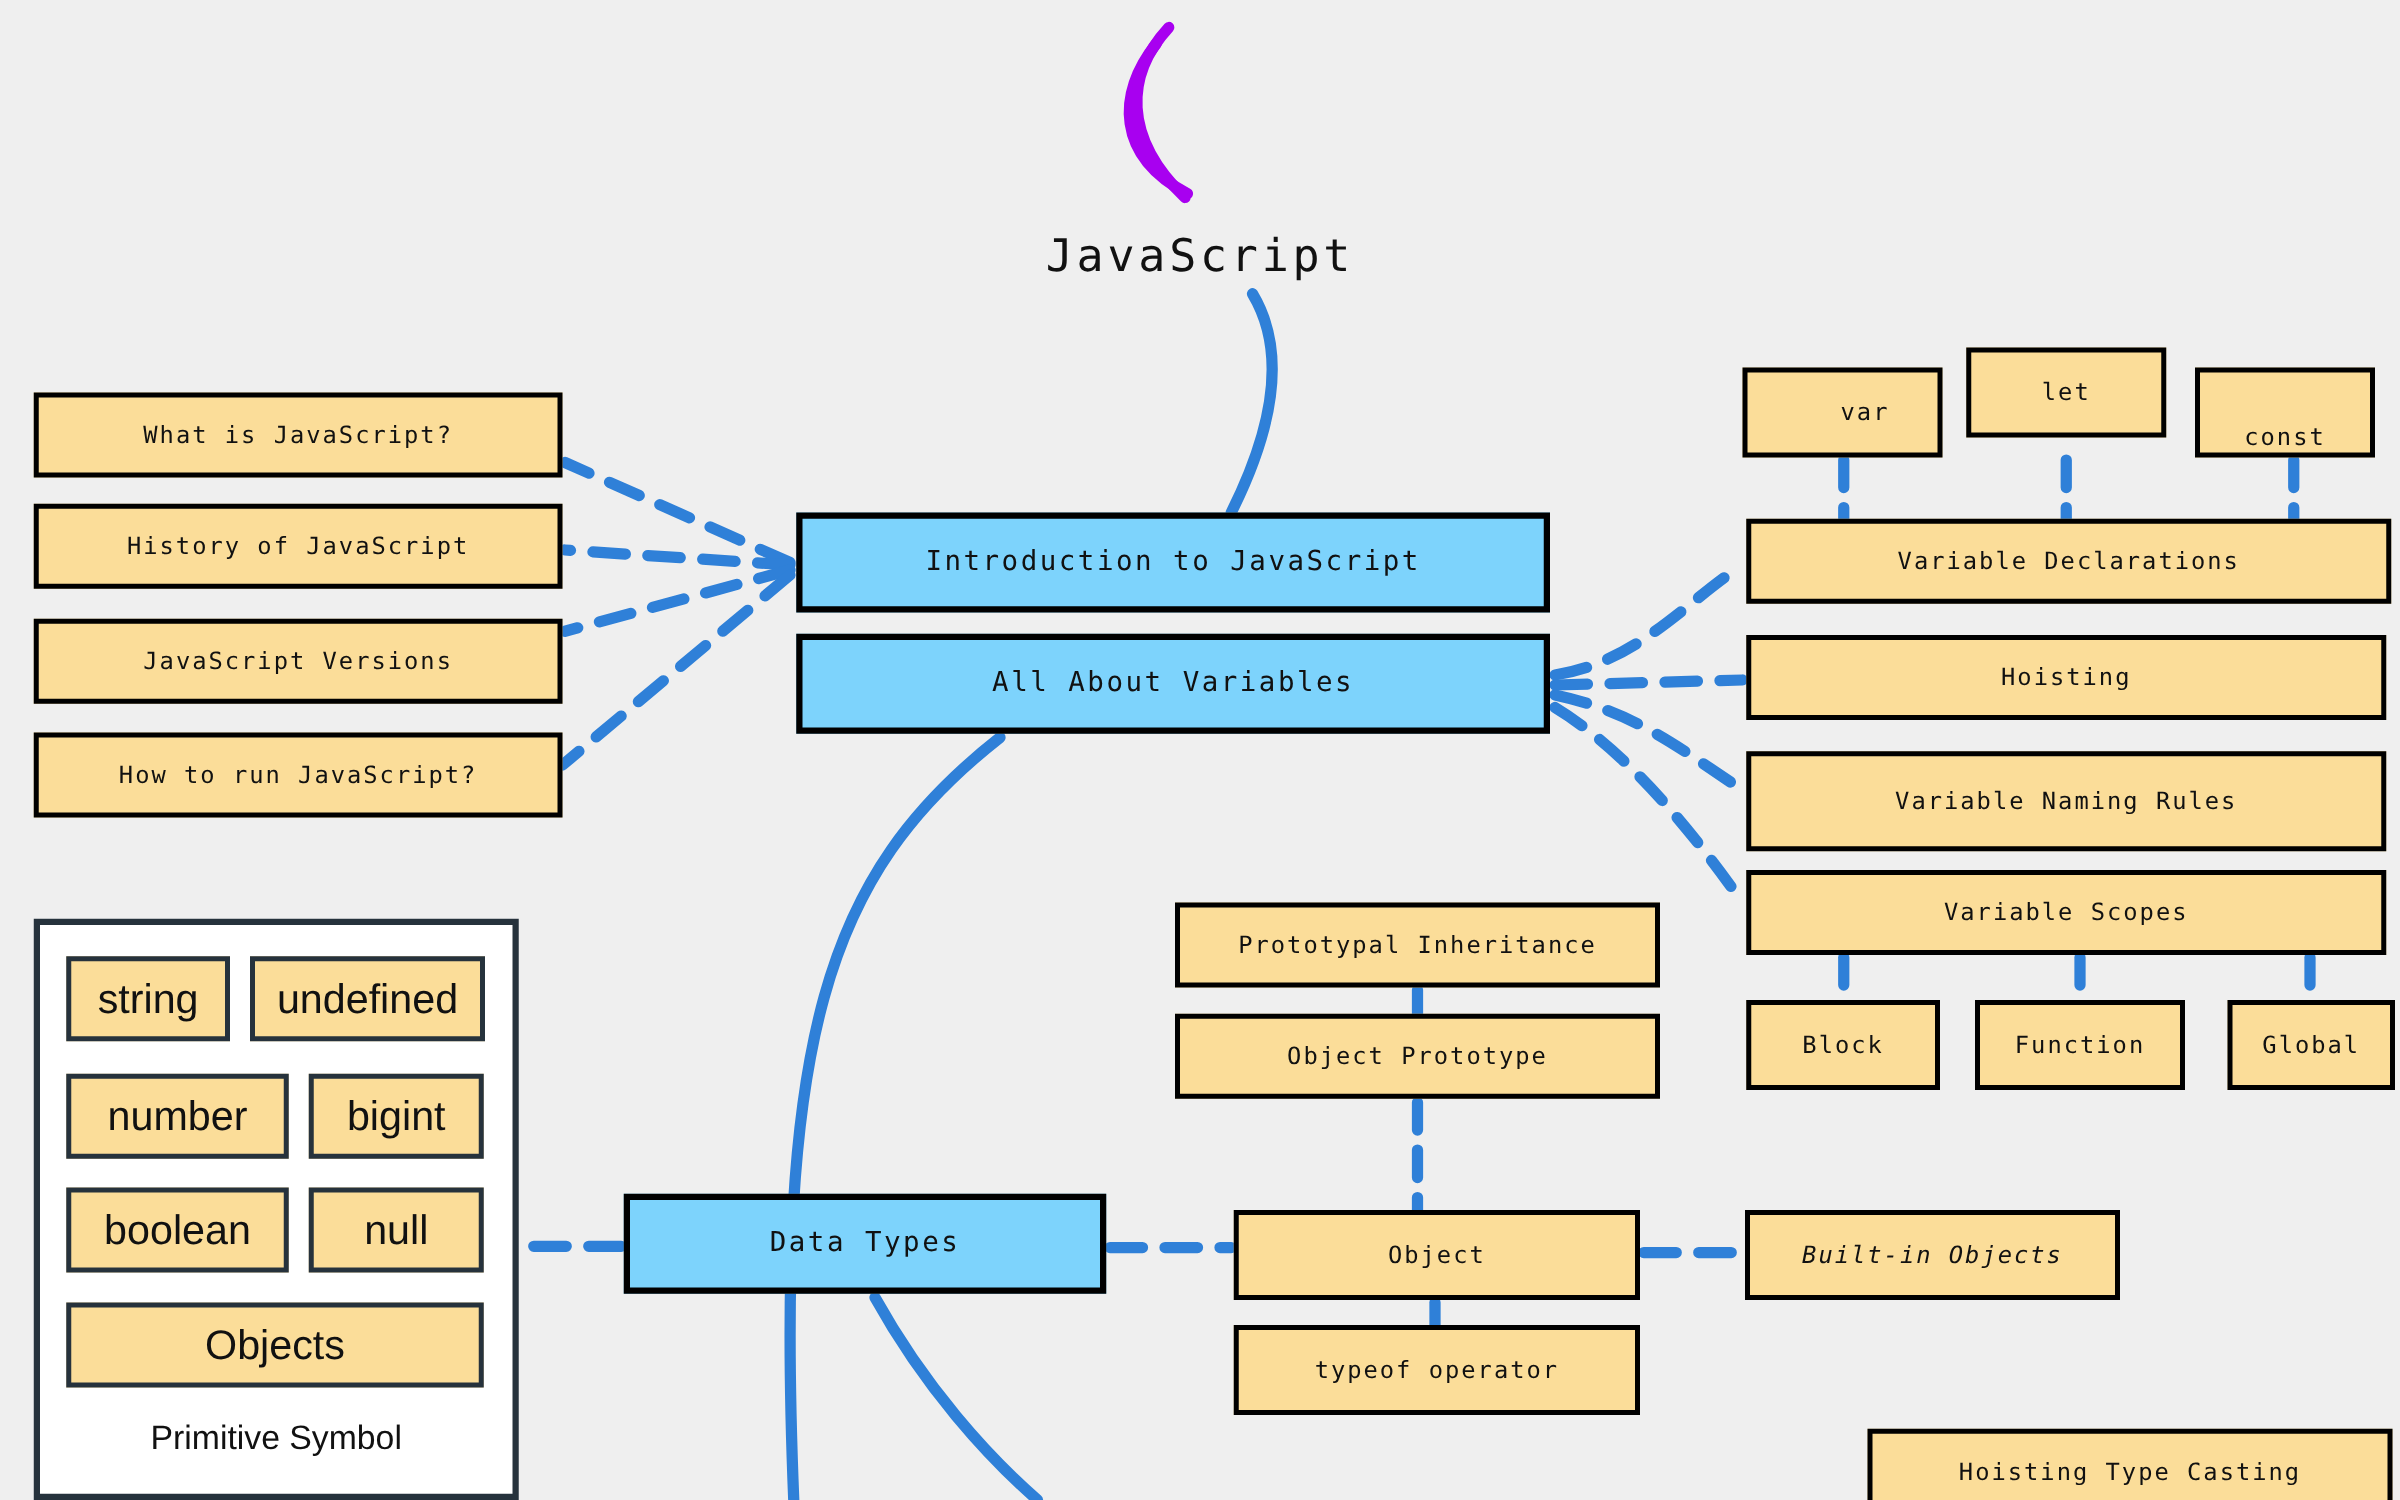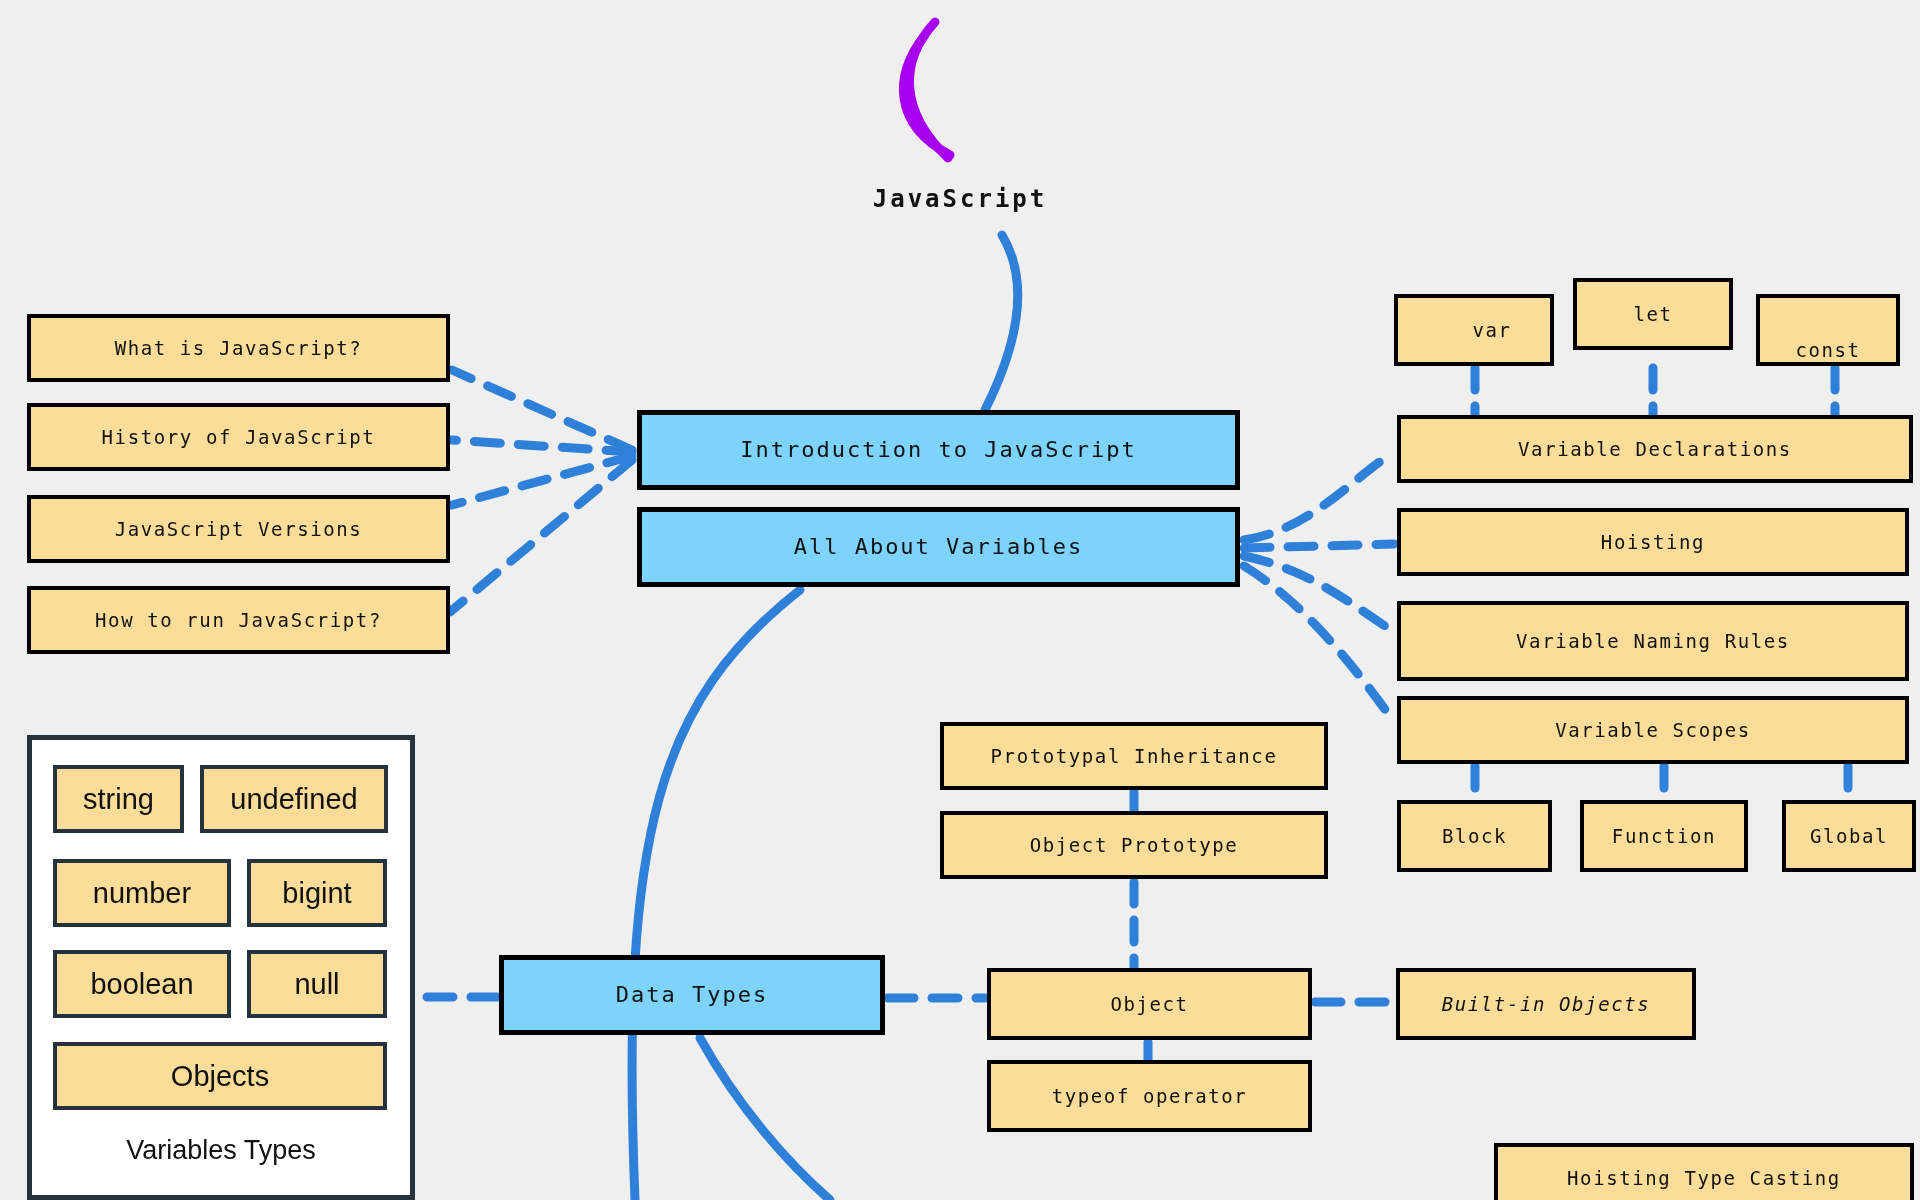--- a/index.html
+++ b/index.html
@@ -66,21 +66,21 @@
   }
   .prim-box {
     position: absolute;
     box-sizing: border-box;
     display: flex;
     align-items: center;
     justify-content: center;
     background: #fbdd99;
     border: 4px solid #26323c;
     font-family: "Liberation Sans", sans-serif;
-    font-size: 29px;
+    font-size: 33px;
     color: #111111;
     letter-spacing: 0px;
     white-space: nowrap;
     z-index: 5;
   }
   #primitive-caption {
     position: absolute;
     text-align: center;
     font-family: "Liberation Sans", sans-serif;
     font-size: 27px;
@@ -115,21 +115,21 @@
       <path d="M 888 998 L 985 998" fill="none" stroke="#2f80d8" stroke-linecap="round" stroke-width="9" stroke-dasharray="26 18"></path>
       <path d="M 1315 1002 L 1394 1002" fill="none" stroke="#2f80d8" stroke-linecap="round" stroke-width="9" stroke-dasharray="26 18"></path>
       <path d="M 1134 792 L 1134 811" fill="none" stroke="#2f80d8" stroke-linecap="round" stroke-width="9" stroke-dasharray="22 16"></path>
       <path d="M 1134 882 L 1134 968" fill="none" stroke="#2f80d8" stroke-linecap="round" stroke-width="9" stroke-dasharray="22 16"></path>
       <path d="M 1148 1042 L 1148 1060" fill="none" stroke="#2f80d8" stroke-linecap="round" stroke-width="9" stroke-dasharray="22 16"></path>
       <path d="M 700 1038 C 740 1110 790 1165 830 1200" fill="none" stroke="#2f80d8" stroke-linecap="round" stroke-width="9"></path>
       <path d="M 1700 1200 L 1700 1215" fill="none" stroke="#2f80d8" stroke-linecap="round" stroke-width="9" stroke-dasharray="22 16"></path>
       <path d="M 935 22 C 900 60 898 110 948 158" fill="none" stroke="#a800f0" stroke-width="9" stroke-linecap="round"></path>
     </svg>
 
-  <div id="root-title" style="top: 185px; font-size: 24px; letter-spacing: 3px; color: rgb(17, 17, 17); font-weight: bold;">JavaScript</div>
+  <div id="root-title" style="top: 185px; font-size: 36px; letter-spacing: 3px; color: rgb(17, 17, 17);">JavaScript</div>
 
   <div id="node-layer">
       <div class="node center" style="left: 637px; top: 410px; width: 603px; height: 80px;">
         <span>Introduction to JavaScript</span>
       </div>
       <div class="node center" style="left: 637px; top: 507px; width: 603px; height: 80px;">
         <span>All About Variables</span>
       </div>
       <div class="node center" style="left: 499px; top: 955px; width: 386px; height: 80px;">
         <span>Data Types</span>
@@ -213,15 +213,15 @@
       <div class="prim-box" style="left: 53px; top: 950px; width: 178px; height: 68px;">
         <span>boolean</span>
       </div>
       <div class="prim-box" style="left: 247px; top: 950px; width: 140px; height: 68px;">
         <span>null</span>
       </div>
       <div class="prim-box" style="left: 53px; top: 1042px; width: 334px; height: 68px;">
         <span>Objects</span>
       </div>
     </div>
-  <div id="primitive-caption" style="left: 27px; top: 1135px; width: 388px;">Variables Types</div>
+  <div id="primitive-caption" style="left: 27px; top: 1135px; width: 388px;">Primitive Symbol</div>
 
 </div>
 
 </body></html>

